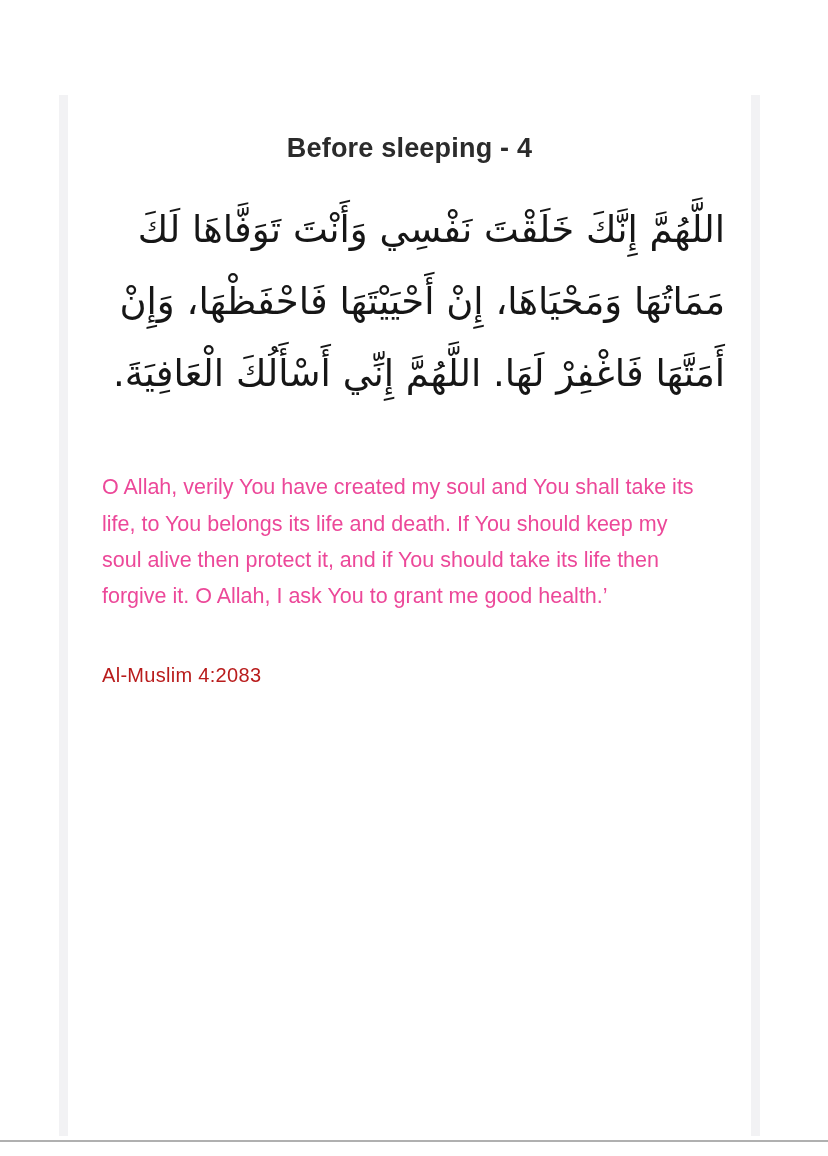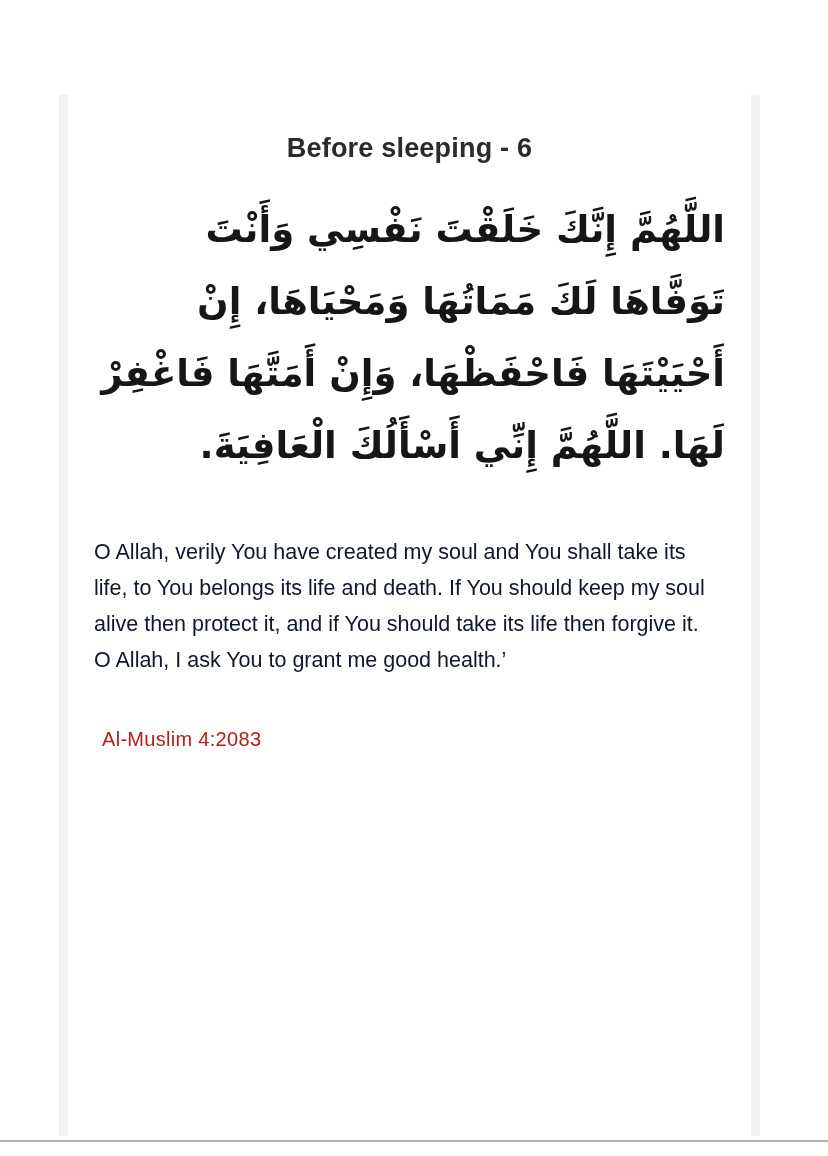--- a/index.html
+++ b/index.html
@@ -61,41 +61,41 @@
   
   .arabic {
     direction: rtl;
     text-align: right;
     unicode-bidi: bidi-override;
     font-family: "DejaVu Sans", "Liberation Sans", sans-serif;
     font-size: 37px;
     line-height: 1.95;
     color: #161616;
     padding: 30px 26px 6px 26px;
-    font-weight: 700;
+    font-weight: 400;
   }
 
   
   .translit {
     margin: 0;
     padding: 34px 32px 0 26px;
     font-size: 21.5px;
     line-height: 1.62;
     font-style: italic;
     font-weight: bold;
     color: #6f6f6f;
   }
 
   
   .translation {
-    margin: 0;
+    margin: 8px;
     padding: 45px 36px 0 26px;
     font-size: 21.5px;
     line-height: 1.68;
-    color: #0f172a;
+    color: #ec4899;
   }
 
   
   .reference {
     margin: 8px;
     padding: 42px 26px 0 26px;
     font-size: 20px;
     color: #b91c1c;
     letter-spacing: 0.3px;
   }
@@ -113,21 +113,21 @@
 </head>
 <body>
 
 <div id="page">
 
   <div class="edge-band left"></div>
   <div class="edge-band right"></div>
 
   <div id="card">
 
-    <h1 class="dua-title">Before sleeping - 6</h1>
+    <h1 class="dua-title">Before sleeping - 4</h1>
 
     <div class="arabic">اللَّهُمَّ إِنَّكَ خَلَقْتَ نَفْسِي وَأَنْتَ تَوَفَّاهَا لَكَ مَمَاتُهَا وَمَحْيَاهَا، إِنْ أَحْيَيْتَهَا فَاحْفَظْهَا، وَإِنْ أَمَتَّهَا فَاغْفِرْ لَهَا. اللَّهُمَّ إِنِّي أَسْأَلُكَ الْعَافِيَةَ.</div>
 
 
     <p class="translation">O Allah, verily You have created my soul and You shall take its life, to You belongs its life and death. If You should keep my soul alive then protect it, and if You should take its life then forgive it. O Allah, I ask You to grant me good health.’</p>
 
     <p class="reference">Al-Muslim 4:2083</p>
 
   </div>
 

